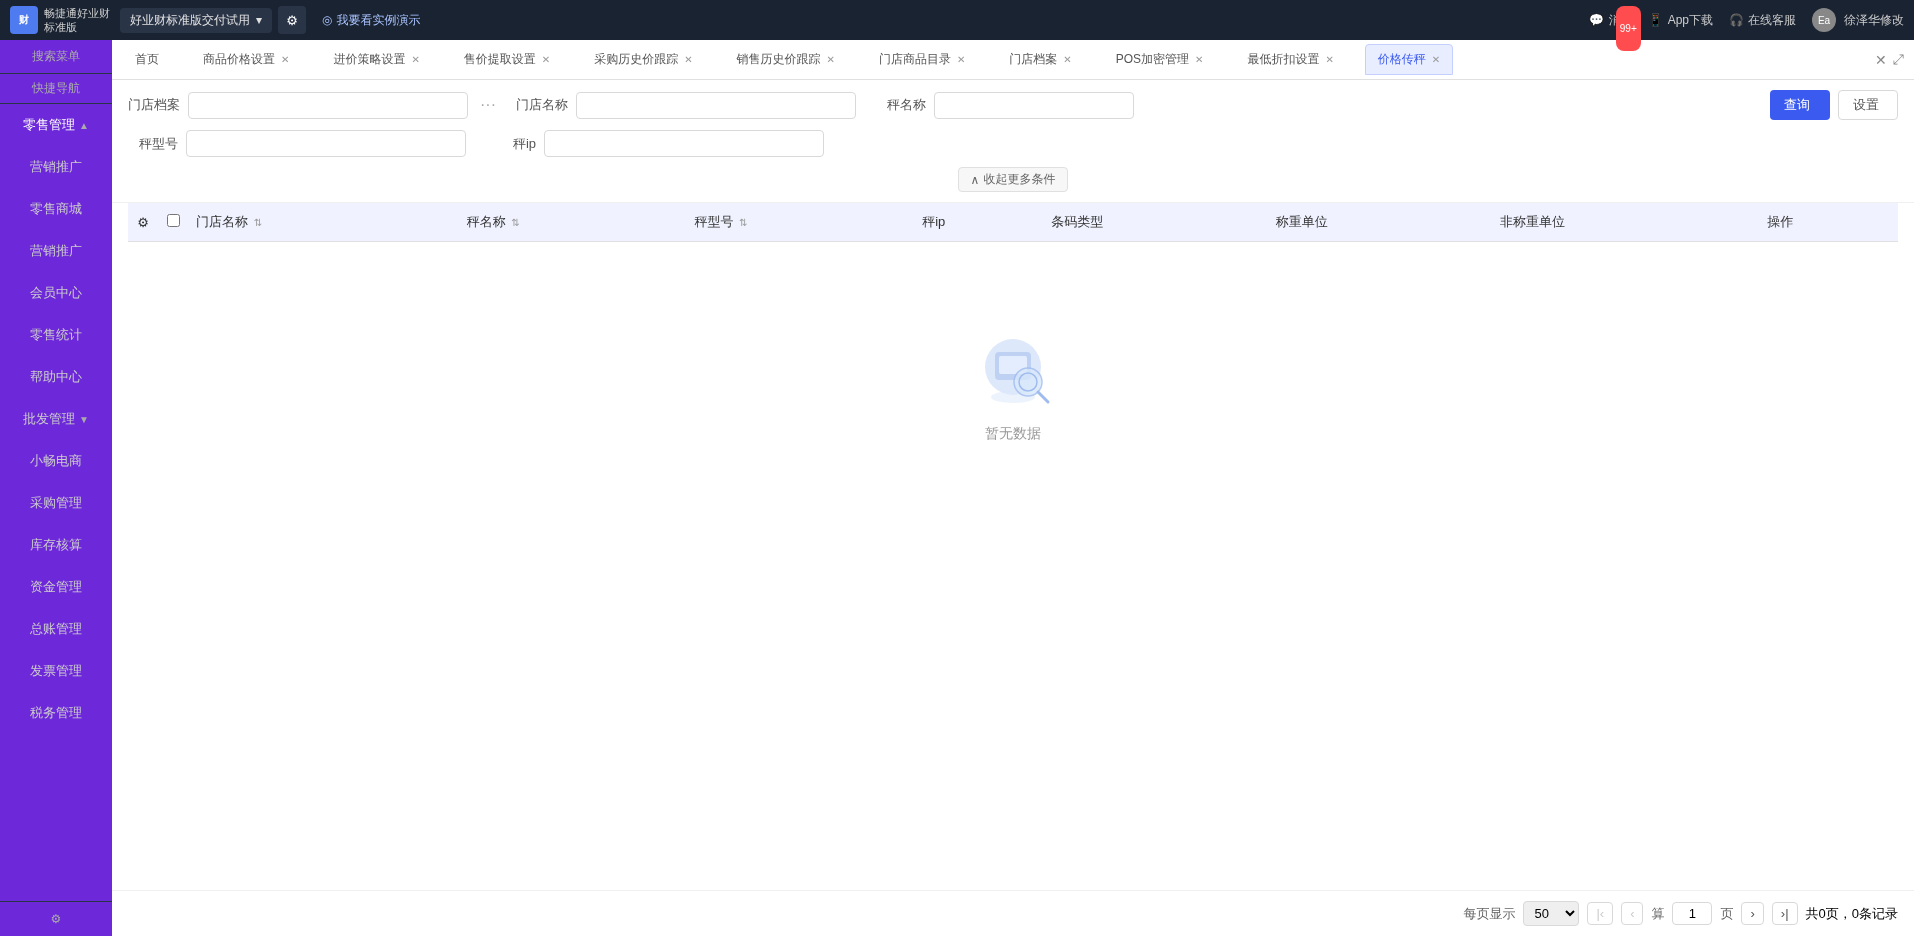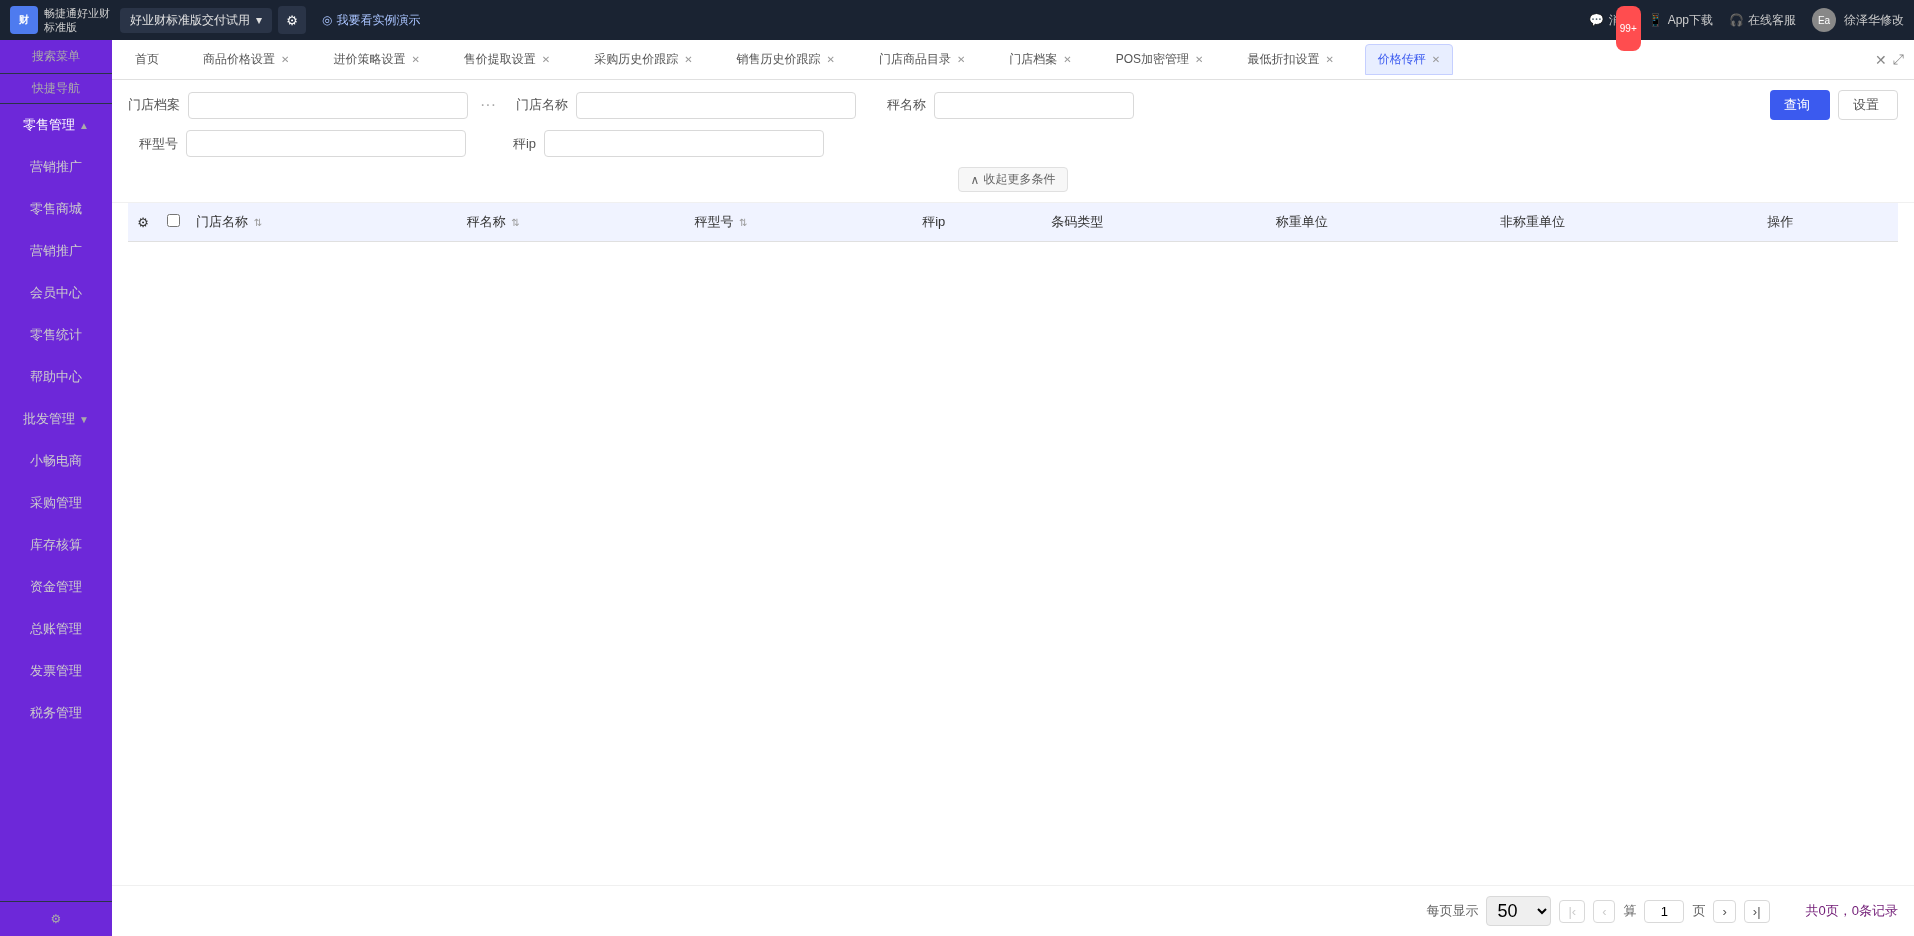--- a/index.html
+++ b/index.html
@@ -77,25 +77,25 @@
     .settings-cell { width: 30px; text-align: center; cursor: pointer; }
     .sort-icon { font-size: 10px; color: #999; margin-left: 2px; }
 
     
     .empty-state { display: flex; flex-direction: column; align-items: center; justify-content: center; padding: 80px 0; }
     .empty-text { color: #999; font-size: 14px; }
 
     
     .pagination { padding: 10px 16px; display: flex; align-items: center; justify-content: flex-end; gap: 8px; border-top: 1px solid #f0f0f0; flex-shrink: 0; background: #fff; }
     .pagination-text { font-size: 13px; color: #666; }
-    .pagination-select { border: 1px solid #d9d9d9; border-radius: 4px; padding: 3px 6px; font-size: 18px; cursor: pointer; }
+    .pagination-select { border: 1px solid #d9d9d9; border-radius: 4px; padding: 3px 6px; font-size: 13px; cursor: pointer; }
     .pagination-btn { background: none; border: 1px solid #d9d9d9; border-radius: 4px; padding: 3px 8px; cursor: pointer; font-size: 13px; color: #555; }
     .pagination-btn:disabled { color: #ccc; cursor: default; }
     .pagination-input { border: 1px solid #d9d9d9; border-radius: 4px; padding: 3px 6px; width: 40px; text-align: center; font-size: 13px; }
-    .pagination-info { font-size: 13px; color: #701a75; margin-left: 28px; }
+    .pagination-info { font-size: 13px; color: #000000; }
 
     
     .empty-svg { width: 100px; height: 100px; }
   </style>
 </head>
 <body>
 
 <div class="top-bar">
   <div class="top-bar-logo">
     <div class="logo-icon">财</div>
@@ -324,20 +324,34 @@
             </th>
             <th>
               <span>操作</span>
             </th>
           </tr>
         </thead>
         <tbody id="table-body">
         </tbody>
       </table>
 
+      <div class="empty-state">
+        <div>
+          <svg class="empty-svg" viewBox="0 0 100 100" xmlns="http://www.w3.org/2000/svg">
+            <circle cx="50" cy="45" r="28" fill="#c8d8f8" opacity="0.6"></circle>
+            <ellipse cx="50" cy="75" rx="22" ry="6" fill="#dce8fb" opacity="0.5"></ellipse>
+            <rect x="32" y="30" width="36" height="28" rx="4" fill="#b0c8f0" opacity="0.7"></rect>
+            <rect x="36" y="34" width="28" height="18" rx="2" fill="#e8f0ff" opacity="0.9"></rect>
+            <circle cx="65" cy="60" r="14" fill="#d8e8fb" opacity="0.8" stroke="#a0bcee" stroke-width="1.5"></circle>
+            <line x1="75" y1="70" x2="85" y2="80" stroke="#a0bcee" stroke-width="3" stroke-linecap="round"></line>
+            <circle cx="65" cy="60" r="9" fill="none" stroke="#a0bcee" stroke-width="1.5"></circle>
+          </svg>
+        </div>
+        <div class="empty-text">暂无数据</div>
+      </div>
     </div>
 
     <div class="pagination">
       <span class="pagination-text">每页显示</span>
       <select class="pagination-select">
         <option value="10">10</option>
         <option value="20">20</option>
         <option value="50" selected="">50</option>
         <option value="100">100</option>
       </select>

